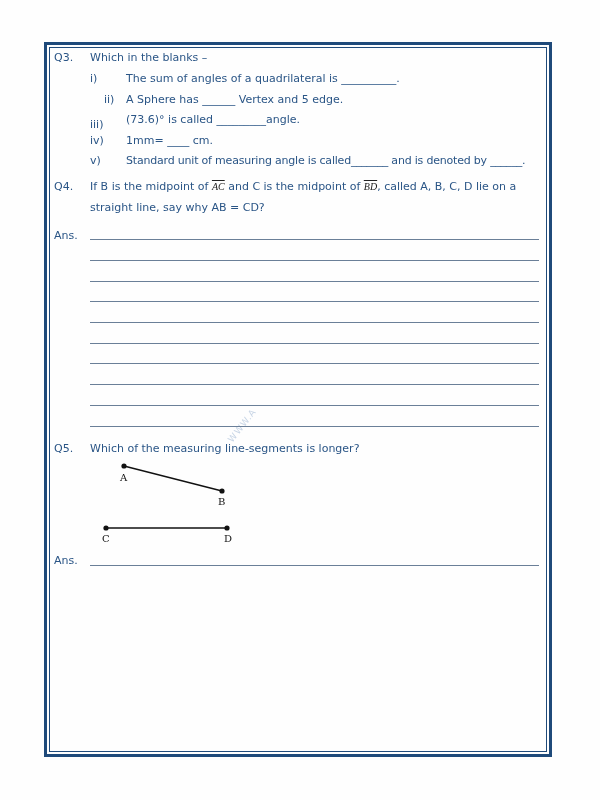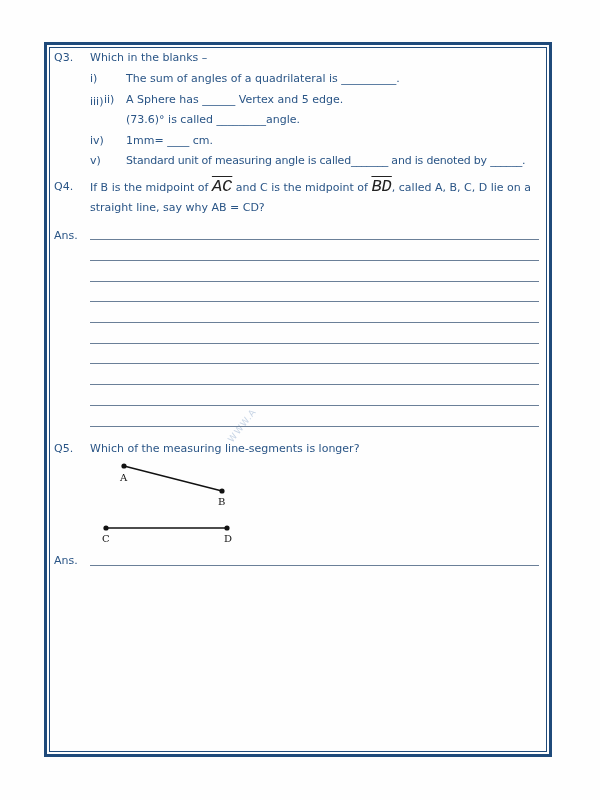--- a/index.html
+++ b/index.html
@@ -9,21 +9,21 @@
     }
     .frame-outer {
       position: absolute; left: 44px; top: 42px; width: 508px; height: 715px;
       border: 3px solid #1f4a7a; box-sizing: border-box;
     }
     .frame-inner {
       position: absolute; left: 49px; top: 47px; width: 498px; height: 705px;
       border: 1px solid #1f4a7a; box-sizing: border-box;
     }
     .t { position: absolute; font-size: 11px; line-height: 14px; white-space: nowrap; color: #2a5586; }
-    .ov { text-decoration: overline; font-family: Liberation Mono, monospace; font-style: italic; font-size: 17px; color: #222; }
+    .ov { text-decoration: overline; font-family: Liberation Serif, serif; font-style: italic; font-size: 10px; color: #222; }
     .rule { position: absolute; left: 90px; width: 449px; height: 0; border-top: 1px solid #6a7f98; }
     .watermark {
       position: absolute; left: 226px; top: 438px; font-size: 9px; color: #c9d6e6;
       transform: rotate(-52deg); transform-origin: left top; letter-spacing: 1px;
     }
     svg.diag { position: absolute; left: 0; top: 0; }
     .lbl { font-family: "DejaVu Serif", serif; font-size: 10px; fill: #111; }
   </style>
 </head>
 <body>
@@ -33,21 +33,21 @@
 
 <div class="watermark">WWW.A</div>
 
 <div class="t" style="left:54px;top:51px">Q3.</div>
 <div class="t" style="left:90px;top:51px">Which in the blanks –</div>
 
 <div class="t" style="left:90px;top:72px">i)</div>
 <div class="t" style="left:126px;top:72px">The sum of angles of a quadrilateral is __________.</div>
 <div class="t" style="left:104px;top:93px">ii)</div>
 <div class="t" style="left:126px;top:93px">A Sphere has ______ Vertex and 5 edge.</div>
-<div class="t" style="left:90px;top:95px">iii)</div>
+<div class="t" style="left:90px;top:118px">iii)</div>
 <div class="t" style="left:126px;top:113px">(73.6)° is called _________angle.</div>
 <div class="t" style="left:90px;top:134px">iv)</div>
 <div class="t" style="left:126px;top:134px">1mm= ____ cm.</div>
 <div class="t" style="left:90px;top:154px">v)</div>
 <div class="t" style="left:126px;top:154px;letter-spacing:-0.2px">Standard unit of measuring angle is called_______ and is denoted by ______.</div>
 
 <div class="t" style="left:54px;top:180px">Q4.</div>
 <div class="t" style="left:90px;top:180px">
   <span>If B is the midpoint of </span><span class="ov">AC</span><span> and C is the midpoint of </span><span class="ov">BD</span><span>, called A, B, C, D lie on a</span>
 </div>

